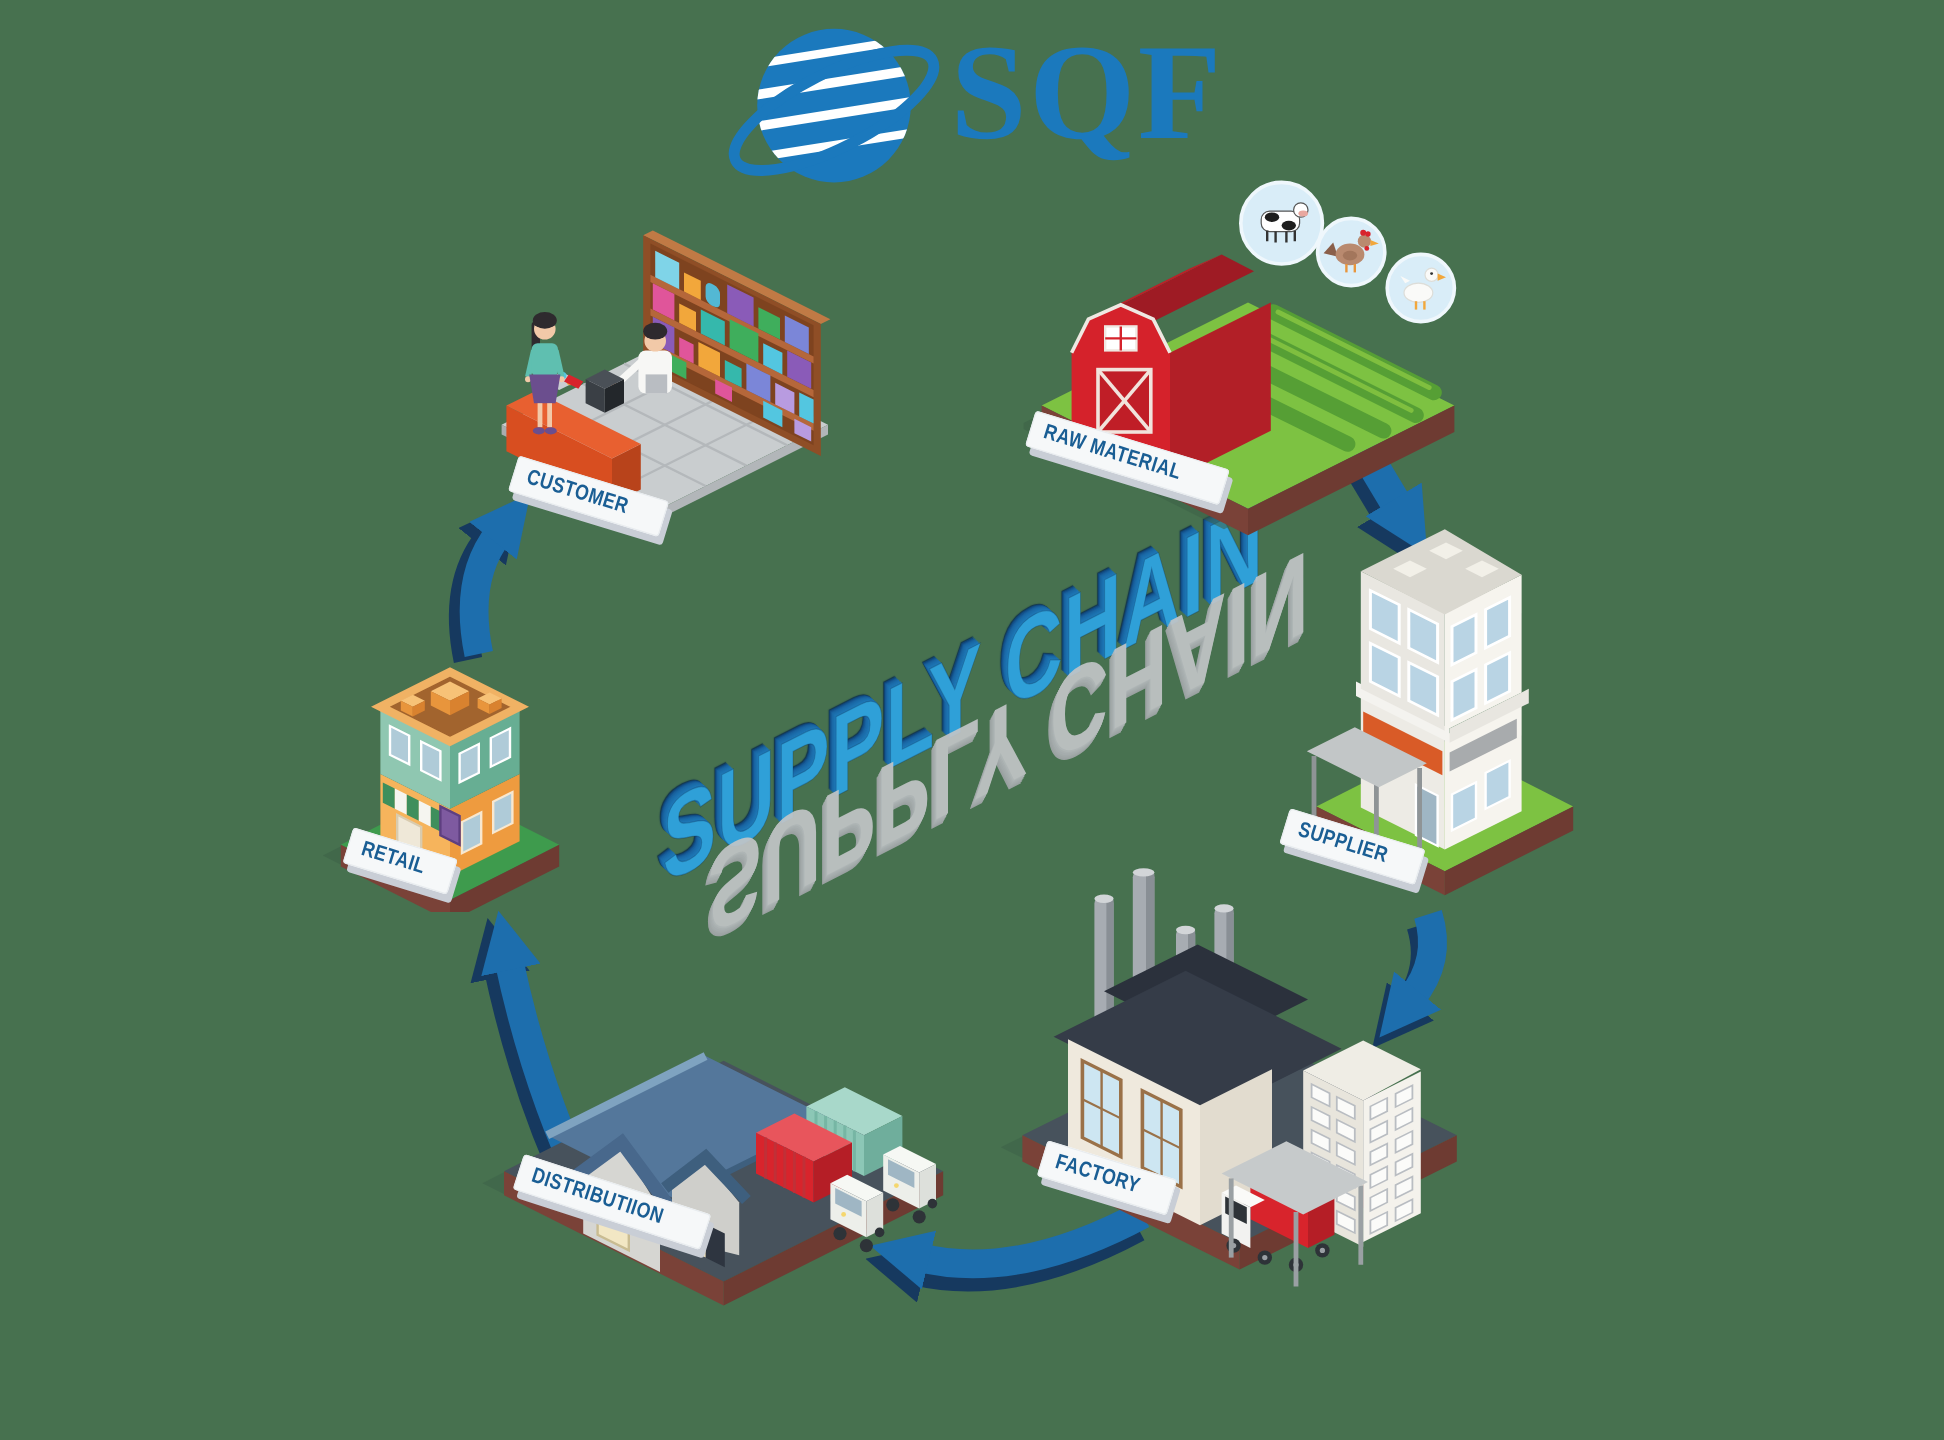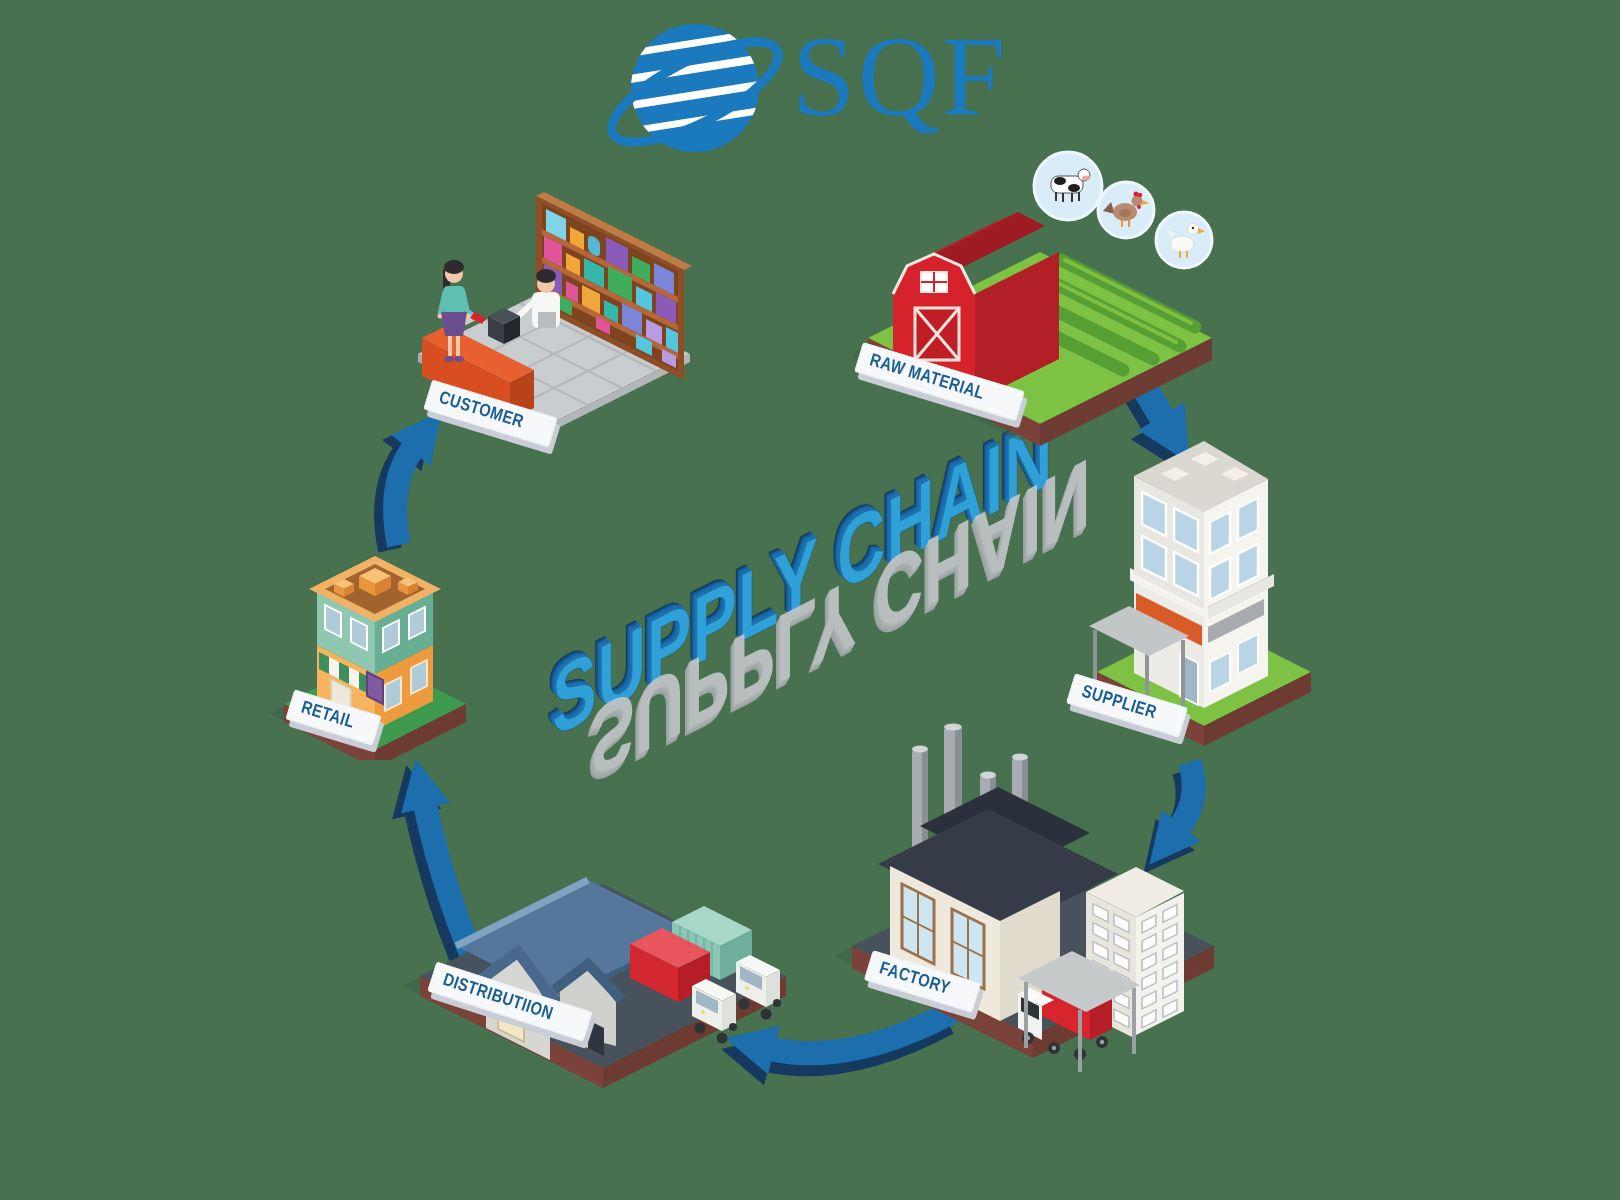--- a/index.html
+++ b/index.html
@@ -1,21 +1,21 @@
 <!DOCTYPE html>
 <html><head>
 <meta charset="utf-8">
 <style>
   html,body{margin:0;padding:0;background:#47714F;}
   .canvas{position:relative;width:1620px;height:1200px;background:#47714F;overflow:hidden;
           font-family:"Liberation Sans",sans-serif;}
   
   .logo{position:absolute;left:600px;top:12px;width:430px;height:150px;z-index:5;}
   .logo-text{position:absolute;left:192px;top:8px;font-family:"Liberation Serif",serif;
-             font-weight:normal;font-size:114px;line-height:1;color:#1B79BD;letter-spacing:2px;}
+             font-weight:bold;font-size:114px;line-height:1;color:#1B79BD;letter-spacing:2px;}
   
   .sc3d{position:absolute;left:552px;top:652px;width:520px;height:120px;z-index:1;}
   .sc3d .main{position:absolute;left:0;top:0;white-space:nowrap;
       font-weight:bold;font-size:96px;line-height:1.1;color:#2FA0D8;letter-spacing:1px;
       transform:skewY(-27deg) scaleX(.70);transform-origin:0 50%;
       -webkit-text-stroke:1px rgba(12,48,84,.30);
       text-shadow:-1px -1px 0 #1E78B6,-2px -2px 0 #1D74B2,-3px -3px 0 #1C70AE,
         -4px -4px 0 #1B6CAA,-5px -5px 0 #1A67A4,-6px -6px 0 #185F9C,
         -7px -7px 0 #14538E,-8px -8px 0 #104678,-9px -9px 1px rgba(10,42,74,.85);}
   .sc3d .refl{position:absolute;left:38px;top:41px;white-space:nowrap;

